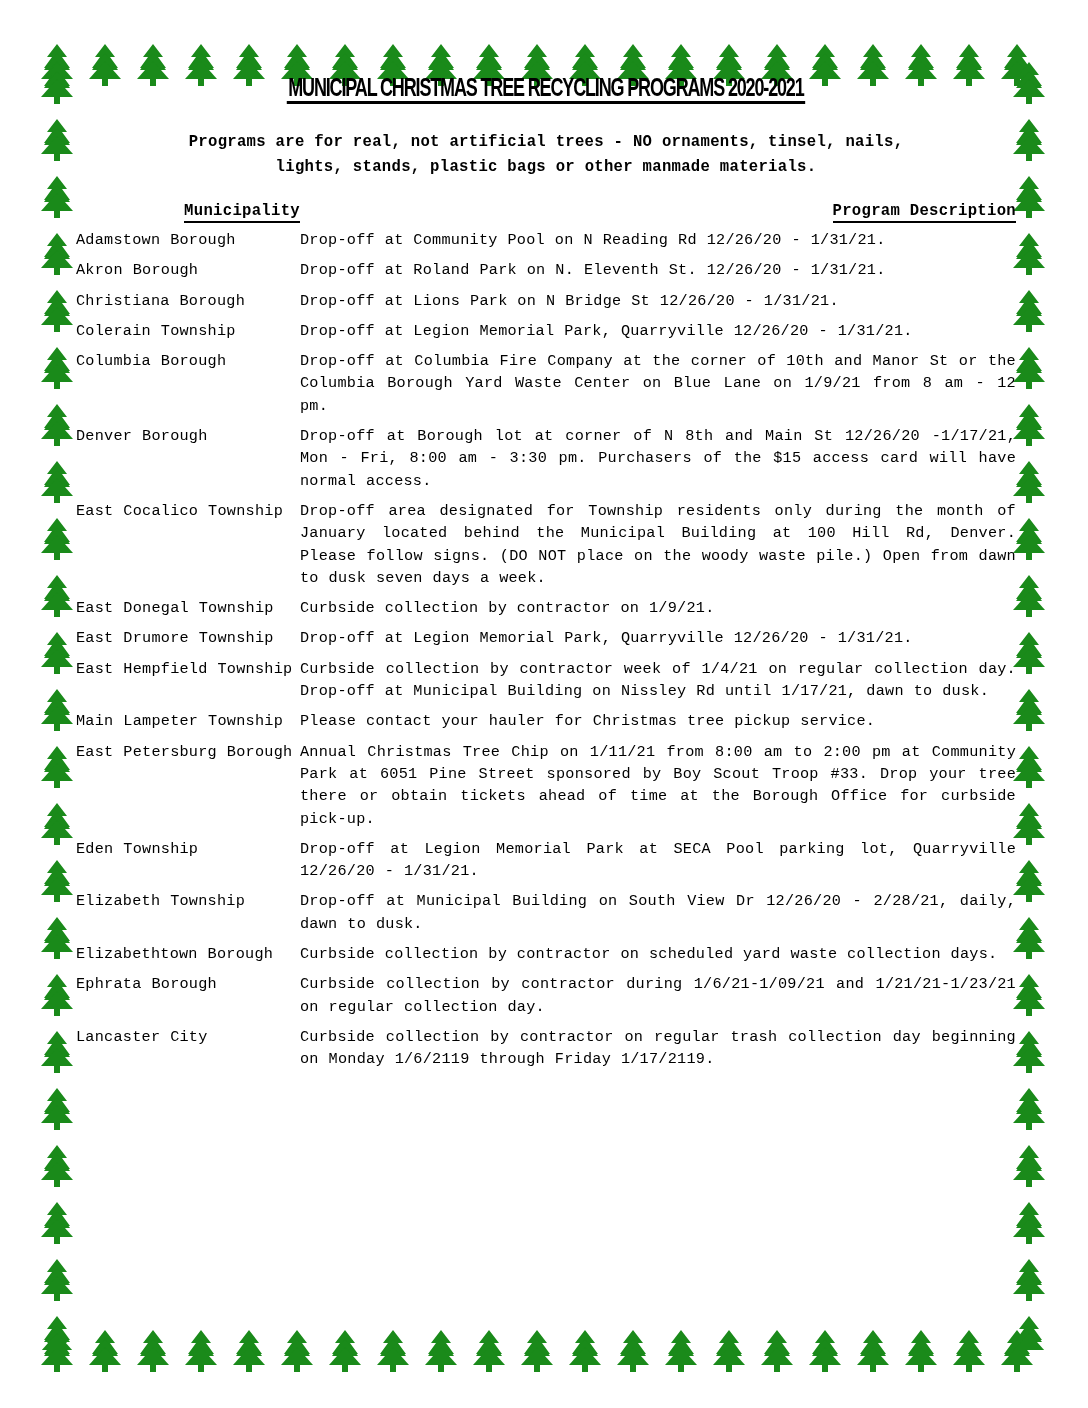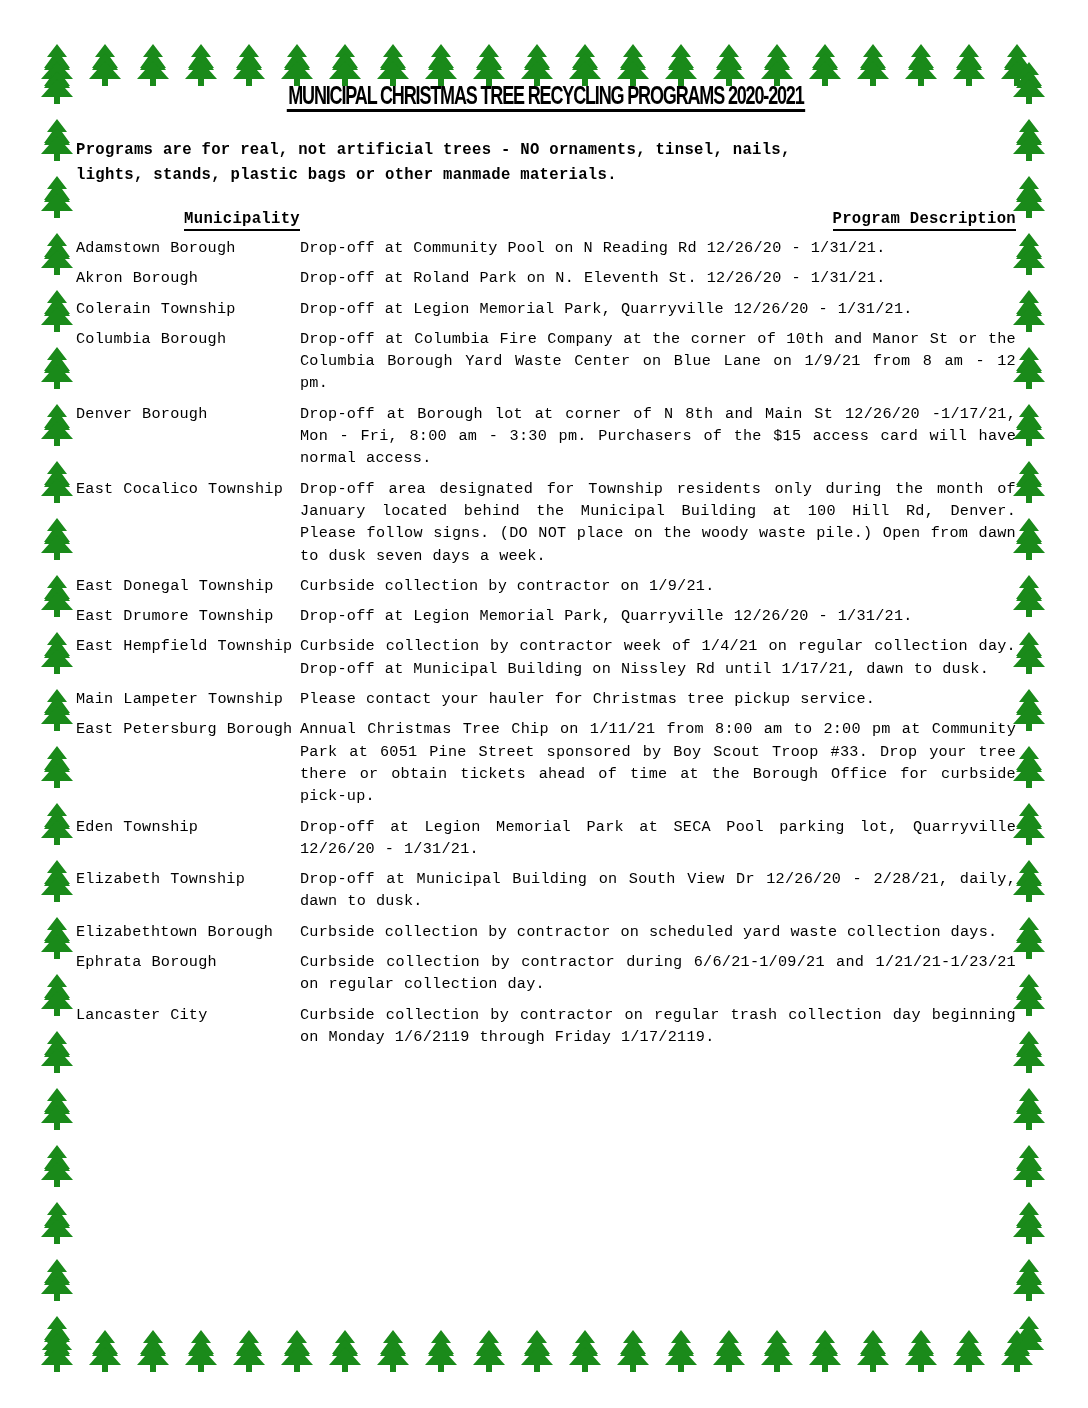--- a/index.html
+++ b/index.html
@@ -75,21 +75,21 @@
   .border-left .tree, .border-right .tree {
     width: 46px;
     height: 46px;
     margin-bottom: 11px;
   }
 
   
   #content {
     position: absolute;
     left: 76px;
-    top: 76px;
+    top: 68px;
     width: 940px;
   }
 
   .doc-title {
     text-align: center;
     font-family: "Liberation Sans", "DejaVu Sans", sans-serif;
     font-weight: bold;
     font-size: 25px;
     letter-spacing: -1.6px;
     transform: scaleX(0.72);
@@ -106,20 +106,21 @@
     height: 34px;
   }
 
   .intro {
     font-weight: bold;
     font-size: 15.6px;
     line-height: 25px;
     letter-spacing: 0.3px;
     margin-top: 22px;
     white-space: pre-wrap;
+    text-align: center;
   }
 
   
   table.programs {
     border-collapse: collapse;
     width: 940px;
     margin-top: 22px;
     table-layout: fixed;
   }
   table.programs col.c-muni { width: 224px; }
@@ -904,20 +905,24 @@
       <tbody id="programs-body">
           <tr>
             <td class="muni">Adamstown Borough</td>
             <td class="desc">Drop-off at Community Pool on N Reading Rd 12/26/20 - 1/31/21.</td>
           </tr>
           <tr>
             <td class="muni">Akron Borough</td>
             <td class="desc">Drop-off at Roland Park on N. Eleventh St. 12/26/20 - 1/31/21.</td>
           </tr>
           <tr>
+            <td class="muni">Christiana Borough</td>
+            <td class="desc">Drop-off at Lions Park on N Bridge St 12/26/20 - 1/31/21.</td>
+          </tr>
+          <tr>
             <td class="muni">Colerain Township</td>
             <td class="desc">Drop-off at Legion Memorial Park, Quarryville 12/26/20 - 1/31/21.</td>
           </tr>
           <tr>
             <td class="muni">Columbia Borough</td>
             <td class="desc">Drop-off at Columbia Fire Company at the corner of 10th and Manor St or the Columbia Borough Yard Waste Center on Blue Lane on 1/9/21 from 8 am - 12 pm.</td>
           </tr>
           <tr>
             <td class="muni">Denver Borough</td>
             <td class="desc">Drop-off at Borough lot at corner of N 8th and Main St 12/26/20 -1/17/21, Mon - Fri, 8:00 am - 3:30 pm. Purchasers of the $15 access card will have normal access.</td>
@@ -953,21 +958,21 @@
           <tr>
             <td class="muni">Elizabeth Township</td>
             <td class="desc">Drop-off at Municipal Building on South View Dr 12/26/20 - 2/28/21, daily, dawn to dusk.</td>
           </tr>
           <tr>
             <td class="muni">Elizabethtown Borough</td>
             <td class="desc">Curbside collection by contractor on scheduled yard waste collection days.</td>
           </tr>
           <tr>
             <td class="muni">Ephrata Borough</td>
-            <td class="desc">Curbside collection by contractor during 6/6/21-1/09/21 and 1/21/21-1/23/21 on regular collection day.</td>
+            <td class="desc">Curbside collection by contractor during 1/6/21-1/09/21 and 1/21/21-1/23/21 on regular collection day.</td>
           </tr>
           <tr>
             <td class="muni">Lancaster City</td>
             <td class="desc">Curbside collection by contractor on regular trash collection day beginning on Monday 1/6/2119 through Friday 1/17/2119.</td>
           </tr>
         </tbody>
     </table>
 
   </div>
 </div>

